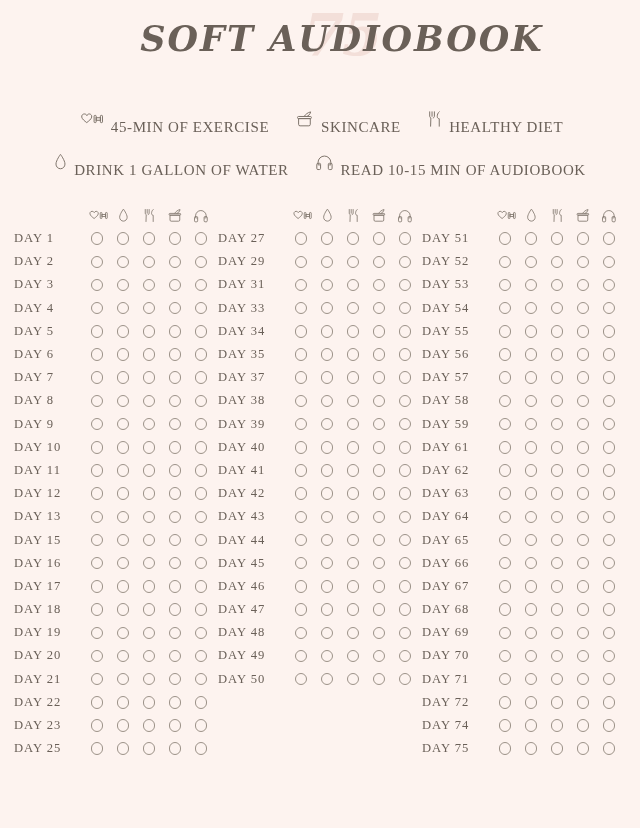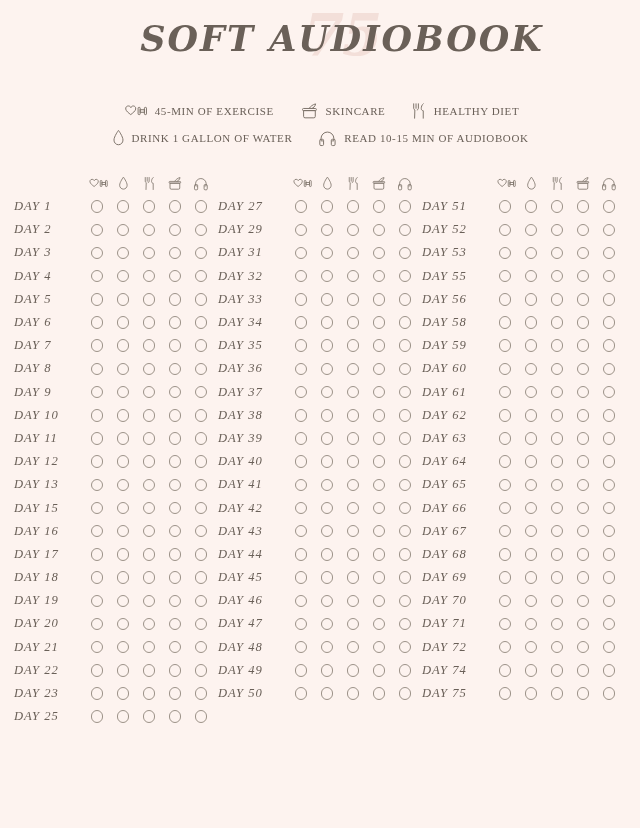--- a/index.html
+++ b/index.html
@@ -66,39 +66,39 @@
     align-items: center;
     gap: 26px;
   }
   .legend-item {
     display: flex;
     align-items: center;
     gap: 7px;
   }
   .legend-label {
     font-family: "Liberation Serif", serif;
-    font-size: 11px;
+    font-size: 15px;
     letter-spacing: 0.6px;
     color: #6a6058;
     text-transform: uppercase;
     white-space: nowrap;
+    margin-top: 17px;
   }
   .ico {
     display: inline-block;
     line-height: 0;
   }
 
   
   .columns {
     margin-top: 22px;
     display: flex;
     justify-content: center;
     gap: 0px;
     padding: 0 14px;
-    font-style: italic;
   }
   .col {
     width: 204px;
   }
   .col-icons {
     display: flex;
     justify-content: flex-end;
     align-items: flex-end;
     height: 22px;
     padding-right: 4px;
@@ -794,40 +794,20 @@
           </div>
           <div class="circle-slot">
             <div class="circle"></div>
           </div>
           <div class="circle-slot">
             <div class="circle"></div>
           </div>
         </div>
       </div>
       <div class="row">
-        <div class="day-label">DAY 32</div>
-        <div class="circles">
-          <div class="circle-slot">
-            <div class="circle"></div>
-          </div>
-          <div class="circle-slot">
-            <div class="circle"></div>
-          </div>
-          <div class="circle-slot">
-            <div class="circle"></div>
-          </div>
-          <div class="circle-slot">
-            <div class="circle"></div>
-          </div>
-          <div class="circle-slot">
-            <div class="circle"></div>
-          </div>
-        </div>
-      </div>
-      <div class="row">
         <div class="day-label">DAY 33</div>
         <div class="circles">
           <div class="circle-slot">
             <div class="circle"></div>
           </div>
           <div class="circle-slot">
             <div class="circle"></div>
           </div>
           <div class="circle-slot">
             <div class="circle"></div>
@@ -855,40 +835,20 @@
           <div class="circle-slot">
             <div class="circle"></div>
           </div>
           <div class="circle-slot">
             <div class="circle"></div>
           </div>
         </div>
       </div>
       <div class="row">
         <div class="day-label">DAY 35</div>
-        <div class="circles">
-          <div class="circle-slot">
-            <div class="circle"></div>
-          </div>
-          <div class="circle-slot">
-            <div class="circle"></div>
-          </div>
-          <div class="circle-slot">
-            <div class="circle"></div>
-          </div>
-          <div class="circle-slot">
-            <div class="circle"></div>
-          </div>
-          <div class="circle-slot">
-            <div class="circle"></div>
-          </div>
-        </div>
-      </div>
-      <div class="row">
-        <div class="day-label">DAY 36</div>
         <div class="circles">
           <div class="circle-slot">
             <div class="circle"></div>
           </div>
           <div class="circle-slot">
             <div class="circle"></div>
           </div>
           <div class="circle-slot">
             <div class="circle"></div>
           </div>
@@ -1274,20 +1234,40 @@
           </div>
           <div class="circle-slot">
             <div class="circle"></div>
           </div>
           <div class="circle-slot">
             <div class="circle"></div>
           </div>
         </div>
       </div>
       <div class="row">
+        <div class="day-label">DAY 54</div>
+        <div class="circles">
+          <div class="circle-slot">
+            <div class="circle"></div>
+          </div>
+          <div class="circle-slot">
+            <div class="circle"></div>
+          </div>
+          <div class="circle-slot">
+            <div class="circle"></div>
+          </div>
+          <div class="circle-slot">
+            <div class="circle"></div>
+          </div>
+          <div class="circle-slot">
+            <div class="circle"></div>
+          </div>
+        </div>
+      </div>
+      <div class="row">
         <div class="day-label">DAY 55</div>
         <div class="circles">
           <div class="circle-slot">
             <div class="circle"></div>
           </div>
           <div class="circle-slot">
             <div class="circle"></div>
           </div>
           <div class="circle-slot">
             <div class="circle"></div>
@@ -1314,20 +1294,40 @@
           </div>
           <div class="circle-slot">
             <div class="circle"></div>
           </div>
           <div class="circle-slot">
             <div class="circle"></div>
           </div>
         </div>
       </div>
       <div class="row">
+        <div class="day-label">DAY 57</div>
+        <div class="circles">
+          <div class="circle-slot">
+            <div class="circle"></div>
+          </div>
+          <div class="circle-slot">
+            <div class="circle"></div>
+          </div>
+          <div class="circle-slot">
+            <div class="circle"></div>
+          </div>
+          <div class="circle-slot">
+            <div class="circle"></div>
+          </div>
+          <div class="circle-slot">
+            <div class="circle"></div>
+          </div>
+        </div>
+      </div>
+      <div class="row">
         <div class="day-label">DAY 58</div>
         <div class="circles">
           <div class="circle-slot">
             <div class="circle"></div>
           </div>
           <div class="circle-slot">
             <div class="circle"></div>
           </div>
           <div class="circle-slot">
             <div class="circle"></div>
@@ -1335,40 +1335,20 @@
           <div class="circle-slot">
             <div class="circle"></div>
           </div>
           <div class="circle-slot">
             <div class="circle"></div>
           </div>
         </div>
       </div>
       <div class="row">
         <div class="day-label">DAY 59</div>
-        <div class="circles">
-          <div class="circle-slot">
-            <div class="circle"></div>
-          </div>
-          <div class="circle-slot">
-            <div class="circle"></div>
-          </div>
-          <div class="circle-slot">
-            <div class="circle"></div>
-          </div>
-          <div class="circle-slot">
-            <div class="circle"></div>
-          </div>
-          <div class="circle-slot">
-            <div class="circle"></div>
-          </div>
-        </div>
-      </div>
-      <div class="row">
-        <div class="day-label">DAY 60</div>
         <div class="circles">
           <div class="circle-slot">
             <div class="circle"></div>
           </div>
           <div class="circle-slot">
             <div class="circle"></div>
           </div>
           <div class="circle-slot">
             <div class="circle"></div>
           </div>

